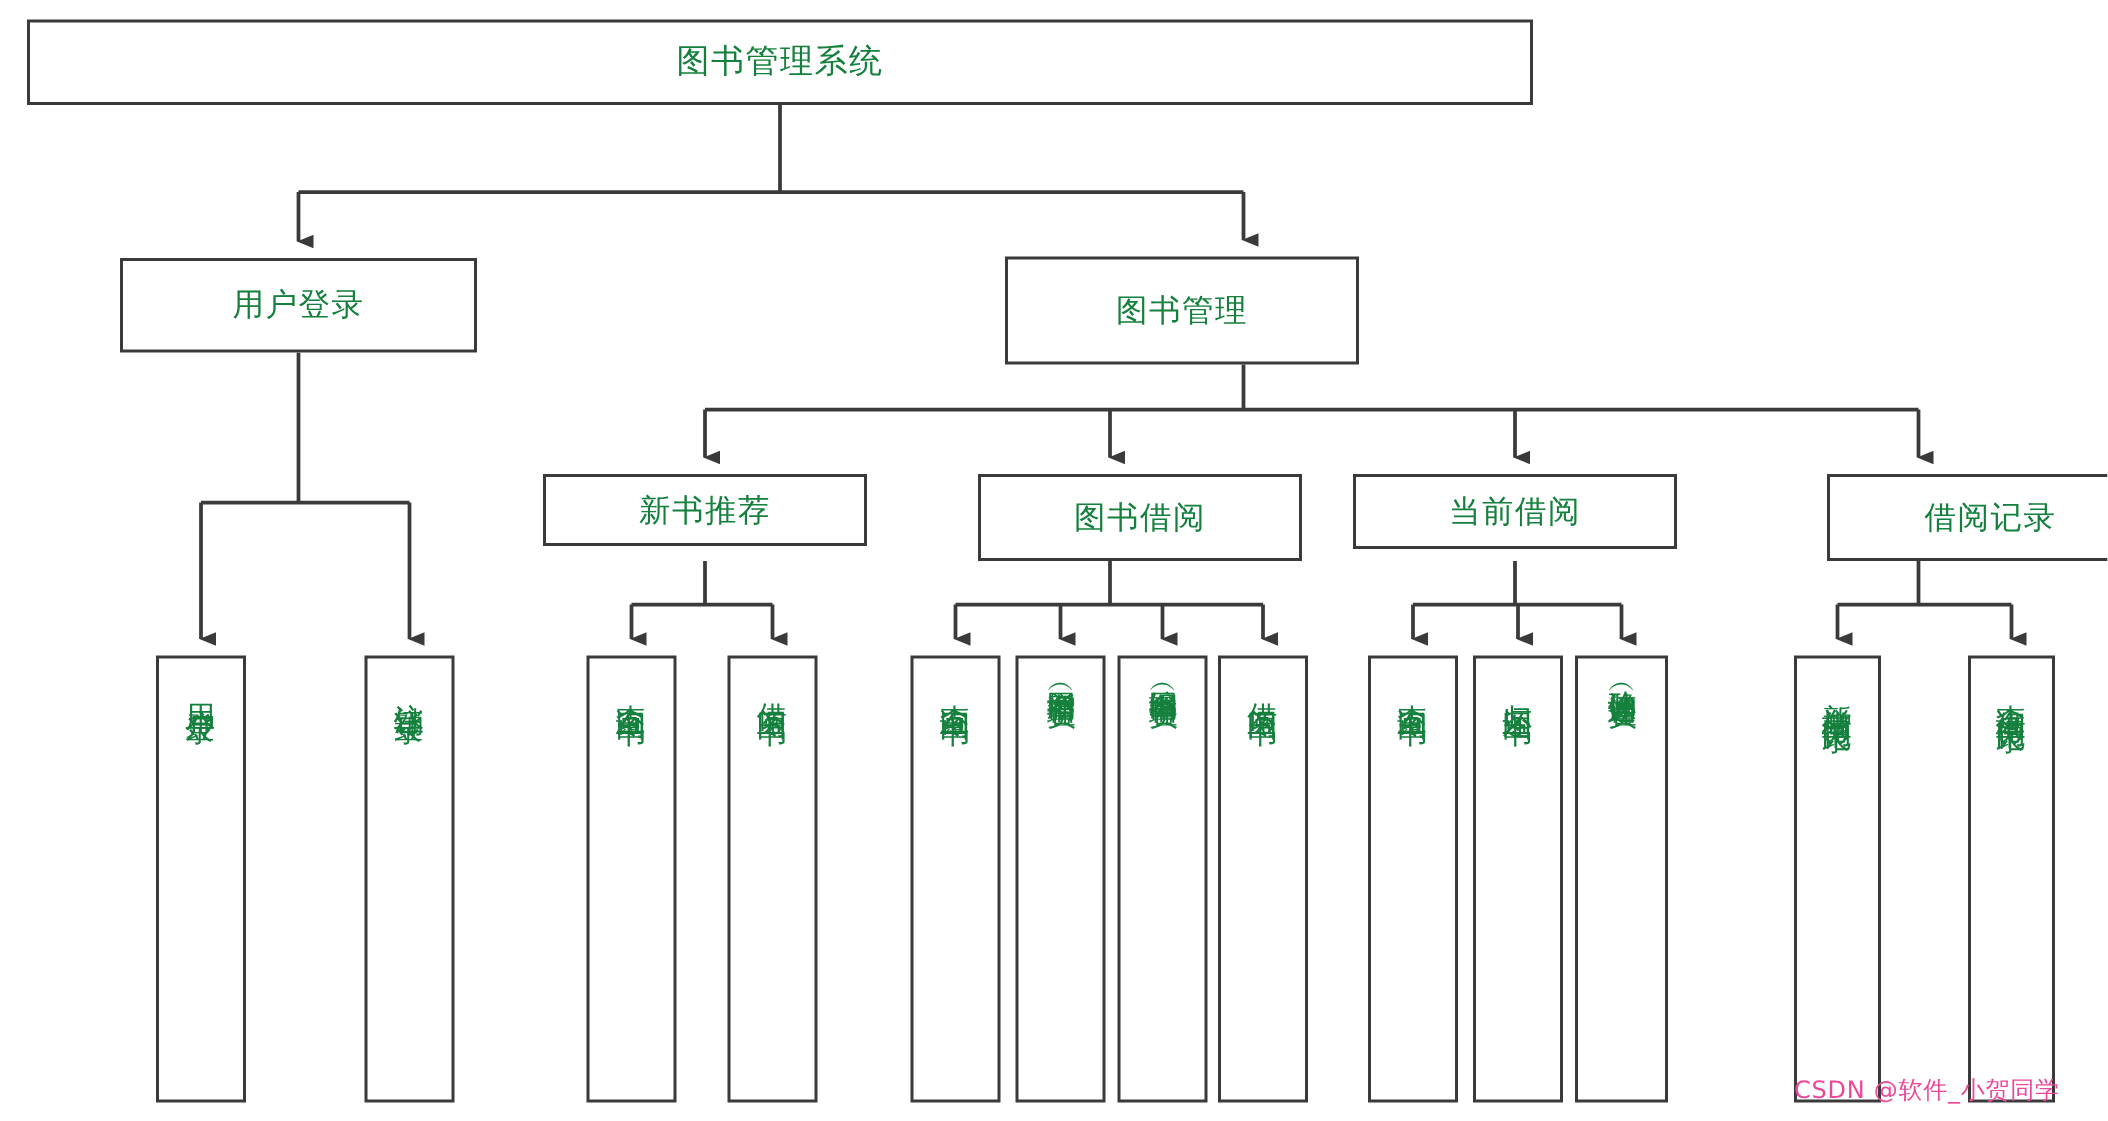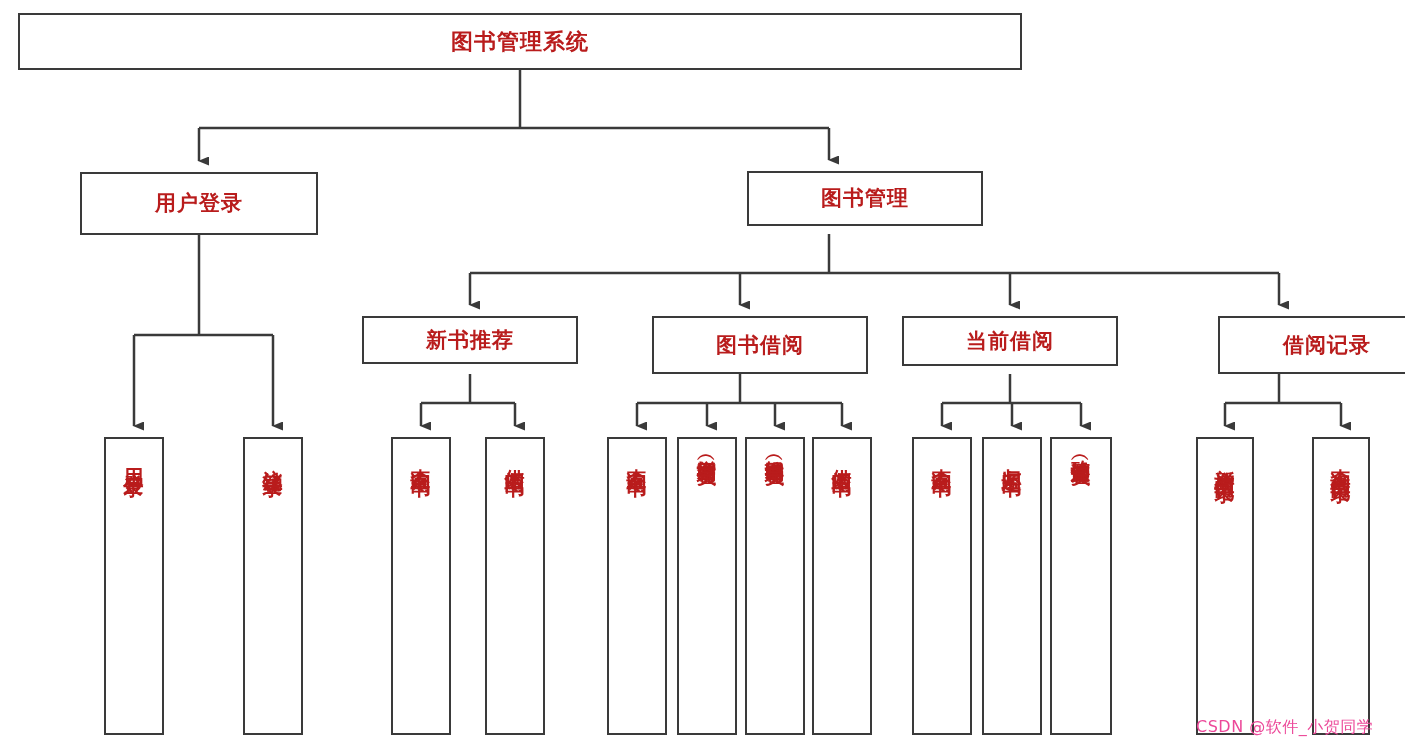--- a/index.html
+++ b/index.html
@@ -32,22 +32,21 @@
     background: #ffffff;
     display: flex;
     align-items: center;
     justify-content: center;
     color: #2b2b2b;
   }
   .node .label {
     display: block;
     text-align: center;
     line-height: 1.18;
-    color: #b91c1c;
-    font-weight: bold;
+    color: #15803d;
   }
   
   .node.h .label {
     font-size: 21px;
     letter-spacing: 1px;
     white-space: nowrap;
   }
   .node.root .label {
     font-size: 22px;
     letter-spacing: 1px;
@@ -128,21 +127,21 @@
       </g>
   </svg>
 
   <div id="node-layer">
       <div class="node h root" style="left: 18px; top: 13px; width: 1004px; height: 57px;">
         <span class="label">图书管理系统</span>
       </div>
       <div class="node h" style="left: 80px; top: 172px; width: 238px; height: 63px;">
         <span class="label">用户登录</span>
       </div>
-      <div class="node h" style="left: 747px; top: 171px; width: 236px; height: 55px;">
+      <div class="node h" style="left: 670px; top: 171px; width: 236px; height: 72px;">
         <span class="label">图书管理</span>
       </div>
       <div class="node h" style="left: 362px; top: 316px; width: 216px; height: 48px;">
         <span class="label">新书推荐</span>
       </div>
       <div class="node h" style="left: 652px; top: 316px; width: 216px; height: 58px;">
         <span class="label">图书借阅</span>
       </div>
       <div class="node h" style="left: 902px; top: 316px; width: 216px; height: 50px;">
         <span class="label">当前借阅</span>

